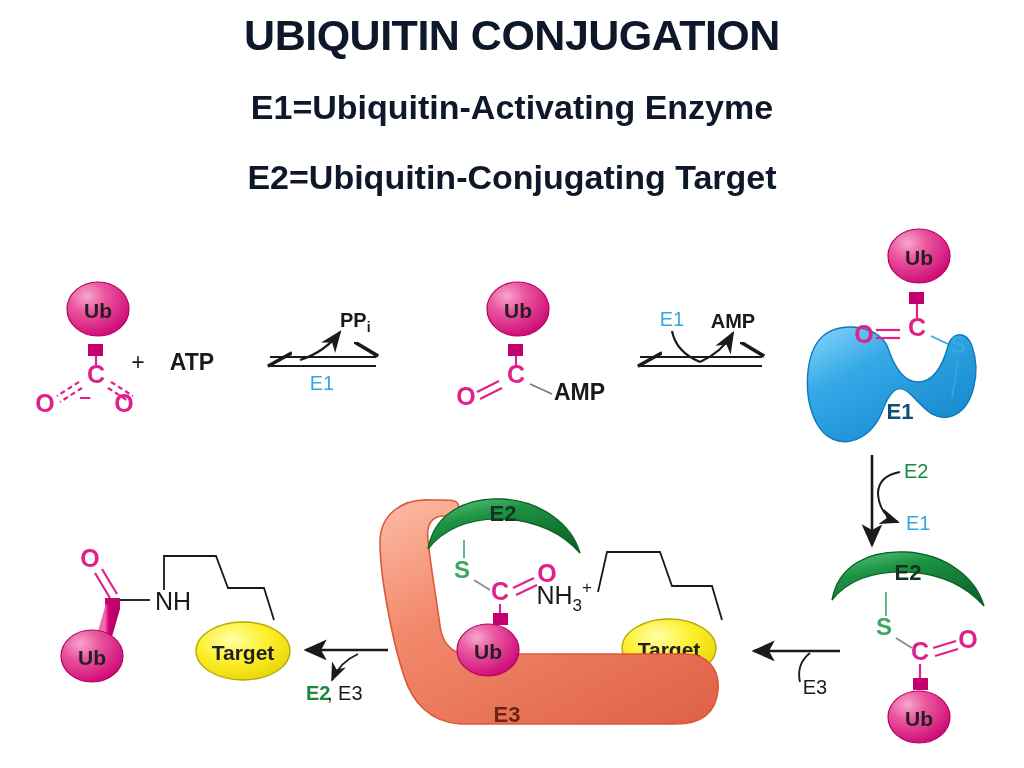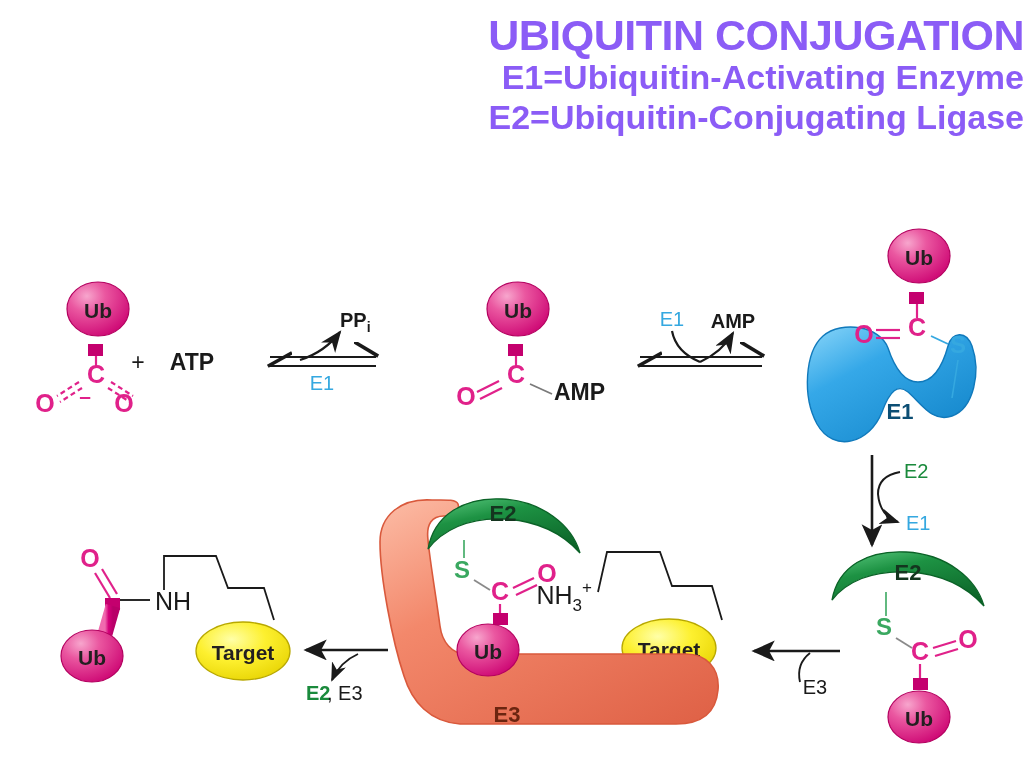--- a/index.html
+++ b/index.html
@@ -18,54 +18,55 @@
     position: relative;
     width: 1024px;
     height: 768px;
     background: #ffffff;
   }
   .title-block {
     position: absolute;
     left: 0;
     top: 14px;
     width: 1024px;
-    text-align: right;
-    color: #8b5cf6;
+    text-align: center;
+    color: #0f172a;
   }
   .title-main {
     font-size: 43px;
     font-weight: bold;
     letter-spacing: -0.5px;
     line-height: 1.0;
     white-space: nowrap;
   }
   .title-sub {
     font-size: 34px;
     font-weight: bold;
     line-height: 1.18;
     white-space: nowrap;
+    margin-top: 30px;
   }
   svg.diagram {
     position: absolute;
     left: 0;
     top: 0;
   }
   text {
     font-family: "Liberation Sans", sans-serif;
   }
 </style>
 </head>
 <body>
 
 <div id="stage">
 
   <div class="title-block">
     <div class="title-main">UBIQUITIN CONJUGATION</div>
     <div class="title-sub">E1=Ubiquitin-Activating Enzyme</div>
-    <div class="title-sub">E2=Ubiquitin-Conjugating Ligase</div>
+    <div class="title-sub">E2=Ubiquitin-Conjugating Target</div>
   </div>
 
   <svg class="diagram" width="1024" height="768" viewBox="0 0 1024 768">
     <defs>
       <radialGradient id="gradUb" cx="32%" cy="26%" r="78%">
         <stop offset="0%" stop-color="#f7a6cd"></stop>
         <stop offset="38%" stop-color="#ea57a0"></stop>
         <stop offset="100%" stop-color="#cf0b76"></stop>
       </radialGradient>
       <linearGradient id="gradUbStem" x1="0" y1="0" x2="1" y2="0">

